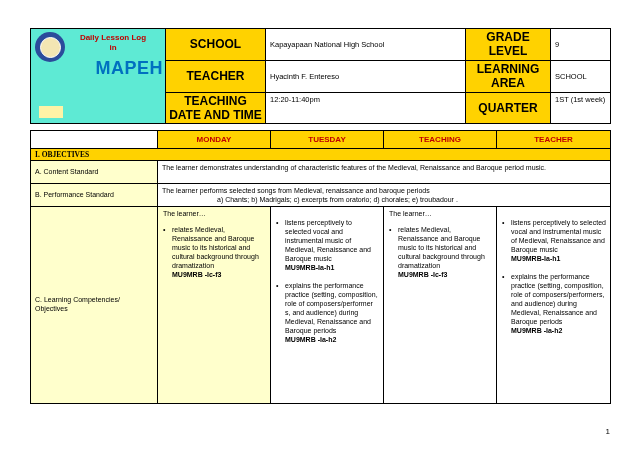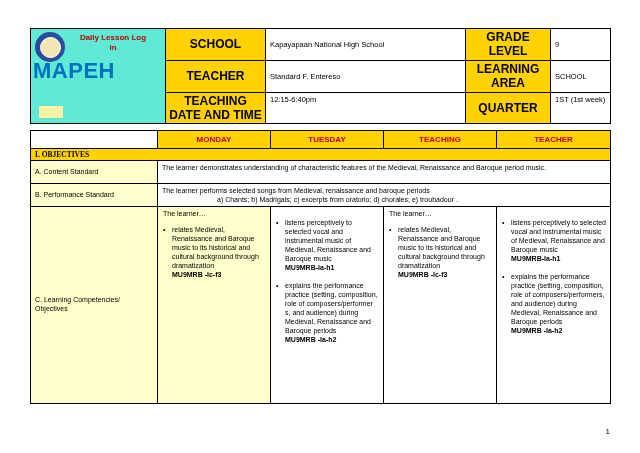--- a/index.html
+++ b/index.html
@@ -25,21 +25,21 @@
   }
   .hdr .val { background: #fff; font-size: 7.5px; padding: 2px 4px; vertical-align: middle; line-height: 1.2; }
   .hdr .r3 .val { vertical-align: top; }
 
   .titlecell { background: #5eead4; position: relative; vertical-align: top; padding: 2px; }
   .doc-title {
     color: #C00000; font-weight: bold; font-size: 8px; text-align: center;
     margin: 2px 2px 0 32px; line-height: 1.25;
   }
   .subject {
-    color: #0070C0; font-weight: bold; font-size: 22px; text-align: left;
+    color: #0070C0; font-weight: bold; font-size: 18px; text-align: right;
     margin-top: 5px; letter-spacing: .5px;
   }
   .logo {
     position: absolute; left: 4px; top: 3px; width: 30px; height: 30px;
     border-radius: 50%; background: #2B4C9B;
     display: flex; align-items: center; justify-content: center;
   }
   .logo-inner { width: 21px; height: 21px; border-radius: 50%; background: #F3E6B3; border: 1px solid #fff; }
   .hl { position: absolute; left: 8px; bottom: 5px; width: 24px; height: 12px; background: #FFF3A6; }
 
@@ -100,27 +100,27 @@
         <div class="subject">MAPEH</div>
         <div class="hl"></div>
       </td>
       <td class="lbl">SCHOOL</td>
       <td class="val">Kapayapaan National High School</td>
       <td class="lbl">GRADE LEVEL</td>
       <td class="val">9</td>
     </tr>
     <tr class="r2">
       <td class="lbl">TEACHER</td>
-      <td class="val">Standard F. Entereso</td>
+      <td class="val">Hyacinth F. Entereso</td>
       <td class="lbl">LEARNING AREA</td>
       <td class="val">SCHOOL</td>
     </tr>
     <tr class="r3">
       <td class="lbl">TEACHING DATE AND TIME</td>
-      <td class="val">12:15-6:40pm</td>
+      <td class="val">12:20-11:40pm</td>
       <td class="lbl">QUARTER</td>
       <td class="val">1ST (1st week)</td>
     </tr>
   </tbody>
     </table>
 
   <table class="main">
     <colgroup>
       <col style="width:127px">
         <col style="width:113px">

